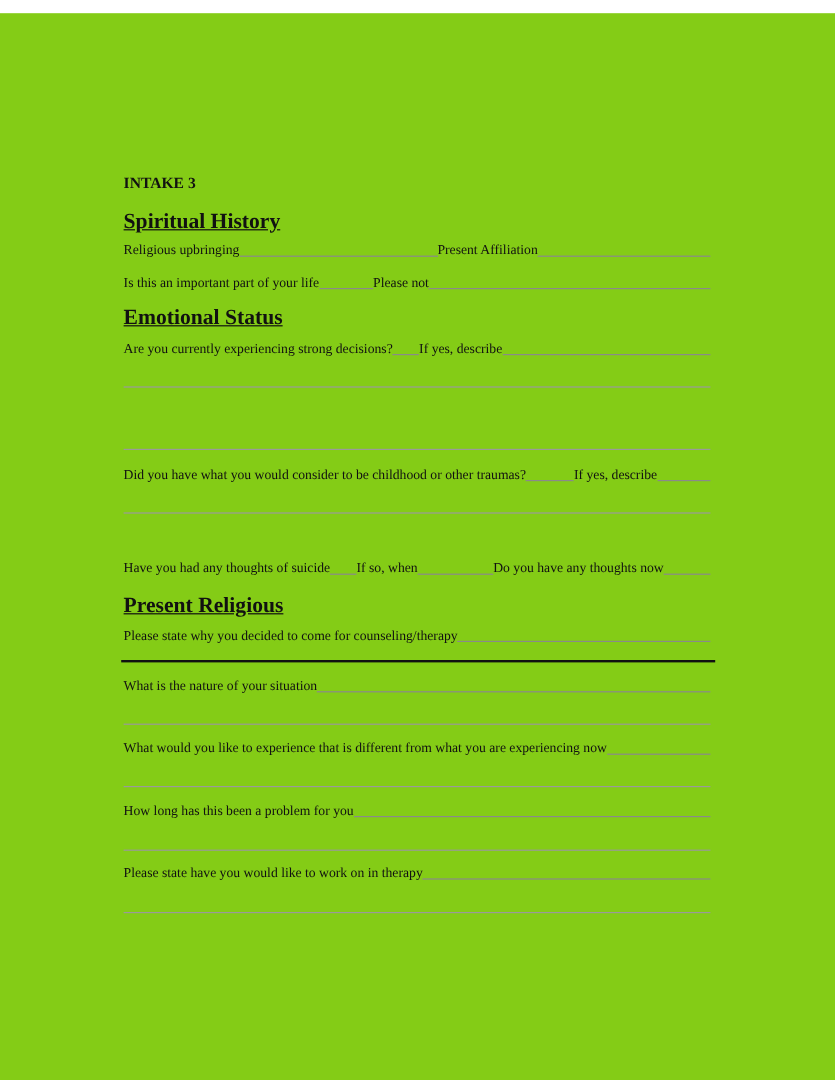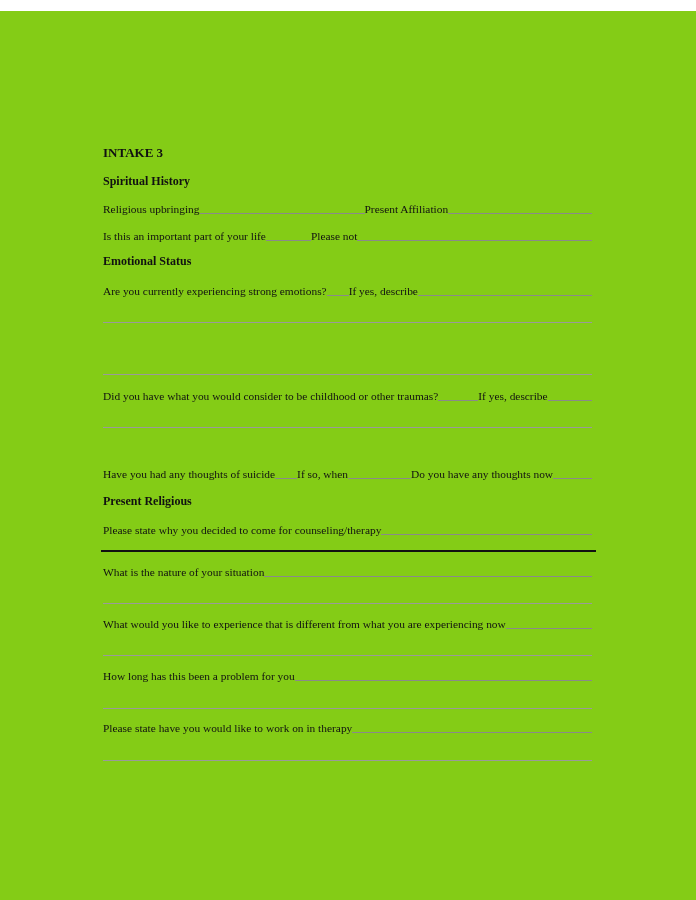--- a/index.html
+++ b/index.html
@@ -3,21 +3,21 @@
   <meta charset="utf-8">
   <style>
     html, body { margin: 0; padding: 0; background: #ffffff; }
     body { width: 696px; height: 900px; position: relative; overflow: hidden;
       font-family: "Liberation Serif", "DejaVu Serif", serif; color: #111; }
     .page { position: absolute; left: 0; top: 11px; width: 696px; height: 896px; background: #84cc16; }
     .row { position: absolute; left: 103px; width: 489px; height: 16px;
       display: flex; align-items: flex-end; font-size: 11.4px; line-height: 14px; white-space: nowrap; text-align: right; }
     .h { position: absolute; left: 103px; font-weight: bold; white-space: nowrap; }
     .h.title { font-size: 13px; }
-    .h.sec { font-size: 12px; }
+    .h.sec { font-size: 18px; text-decoration: underline; }
     .lbl { flex: 0 0 auto; }
     .fill { border-bottom: 1px solid #8a8a8a; height: 0; margin-bottom: 2px; }
     .fill.grow { flex: 1 1 auto; }
     .blank { position: absolute; left: 103px; width: 489px; height: 0; border-top: 1px solid #9a9a9a; }
     .thick { position: absolute; left: 101px; width: 495px; height: 0; border-top: 2px solid #111; }
   </style>
 </head>
 <body>
 
 <div class="page">
@@ -36,21 +36,21 @@
   <div class="row" style="top:216px">
     <span class="lbl">Is this an important part of your life</span>
     <span class="fill" style="width:45px"></span>
     <span class="lbl">Please not</span>
     <span class="fill grow"></span>
   </div>
 
   <div class="h sec" style="top:243px">Emotional Status</div>
 
   <div class="row" style="top:271px">
-    <span class="lbl">Are you currently experiencing strong emotions? </span>
+    <span class="lbl">Are you currently experiencing strong decisions? </span>
     <span class="fill" style="width:22px"></span>
     <span class="lbl">If yes, describe</span>
     <span class="fill grow"></span>
   </div>
   <div class="blank" style="top:311px"></div>
 
   <div class="blank" style="top:363px"></div>
 
   <div class="row" style="top:376px">
     <span class="lbl">Did you have what you would consider to be childhood or other traumas?</span>

